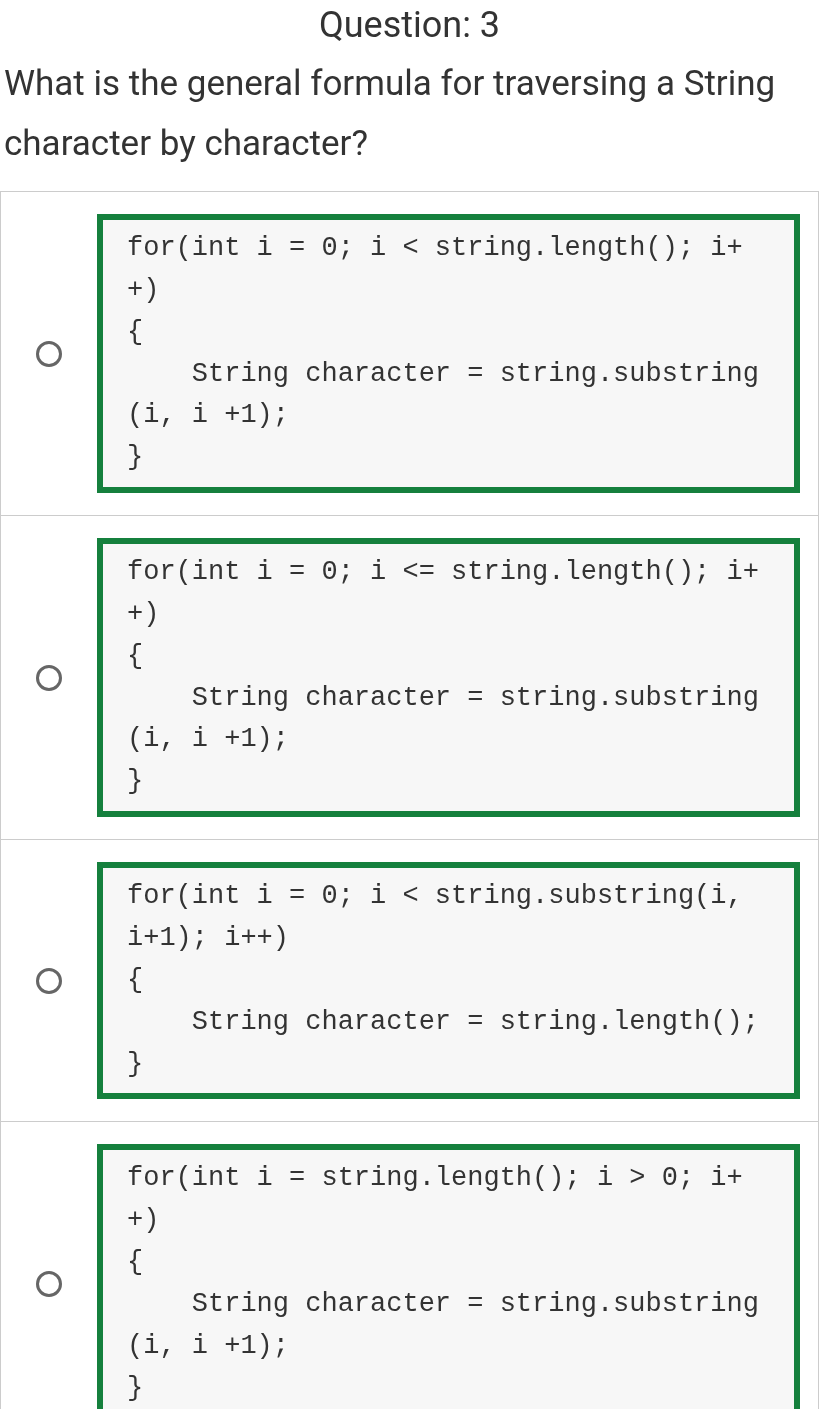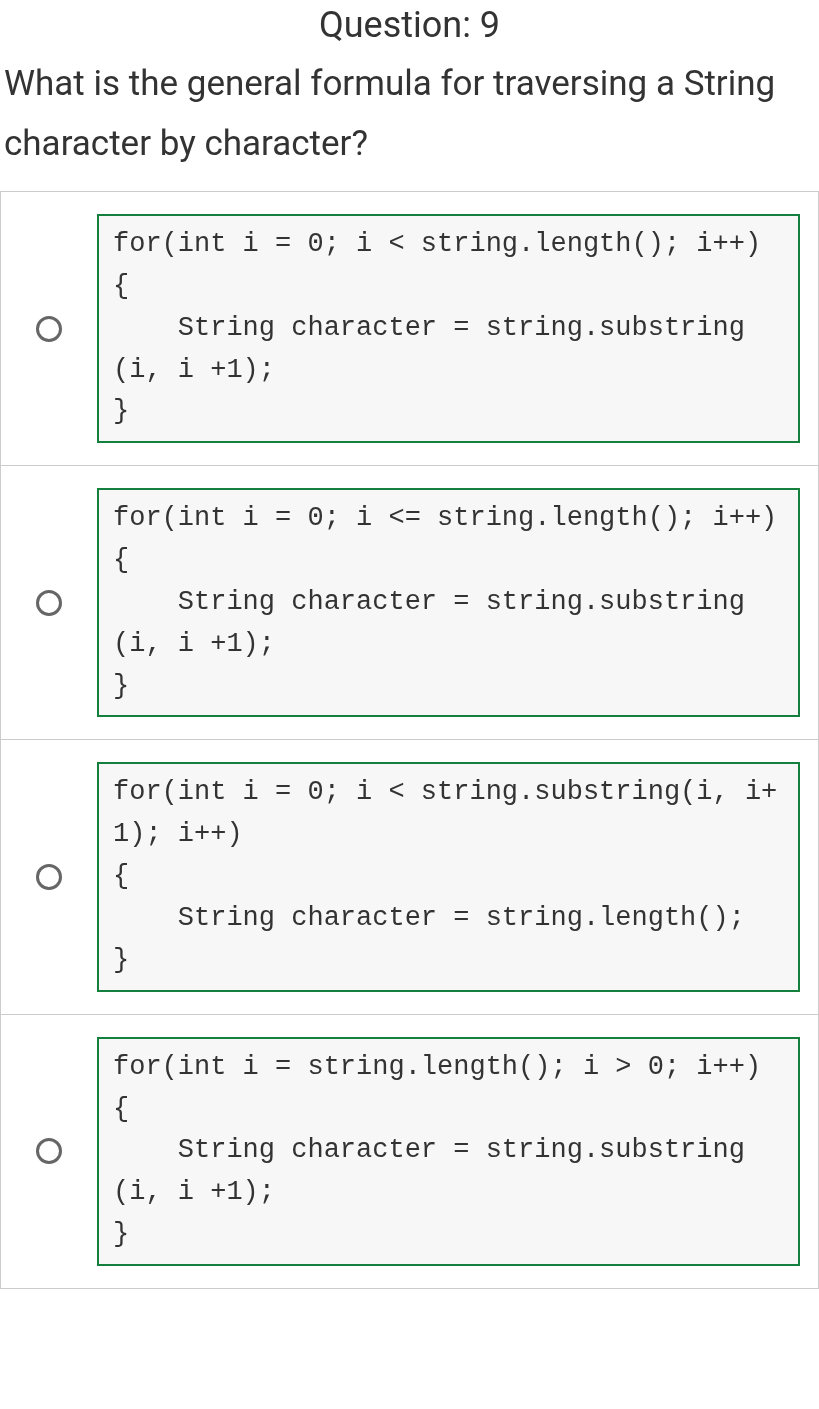--- a/index.html
+++ b/index.html
@@ -45,36 +45,36 @@
   .radio {
     width: 26px;
     height: 26px;
     border: 3px solid #666;
     border-radius: 50%;
     background: #fff;
     cursor: pointer;
   }
   .code-block {
     flex: 1 1 auto;
-    border: 2px solid #15803d;
+    border: 6px solid #15803d;
     background: #f7f7f7;
-    padding: 8px 14px;
+    padding: 8px 24px;
     font-family: "Consolas", "Menlo", "Courier New", monospace;
     font-size: 27px;
     line-height: 1.55;
     color: #333;
     white-space: pre-wrap;
     word-break: break-all;
     overflow-wrap: break-word;
   }
 </style>
 </head>
 <body>
 
-<div class="question-header">Question: 9</div>
+<div class="question-header">Question: 3</div>
 <div class="question-text">What is the general formula for traversing a String character by character?</div>
 
 <div class="options-container">
 
   <div class="option-row">
     <div class="radio-wrap">
       <div class="radio"></div>
     </div>
     <div class="code-block">for(int i = 0; i &lt; string.length(); i++)
 {

